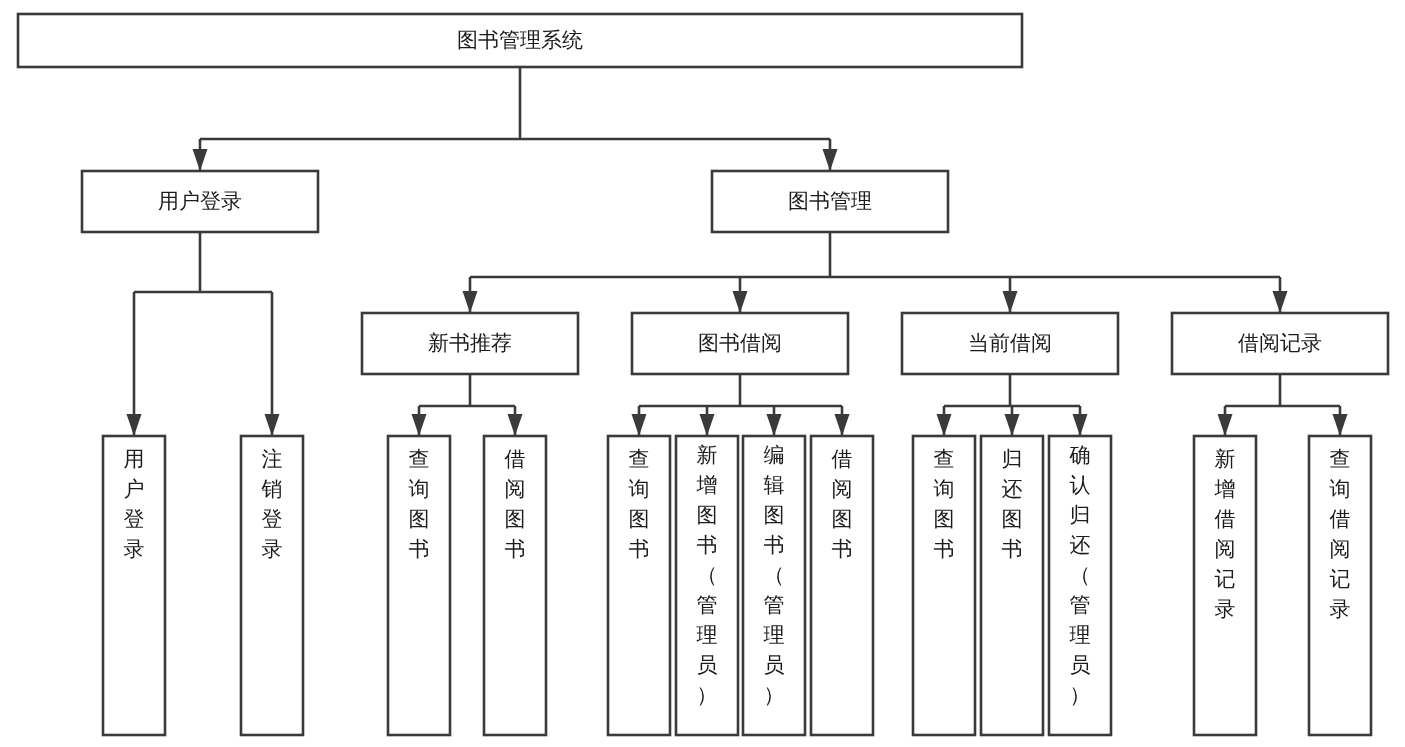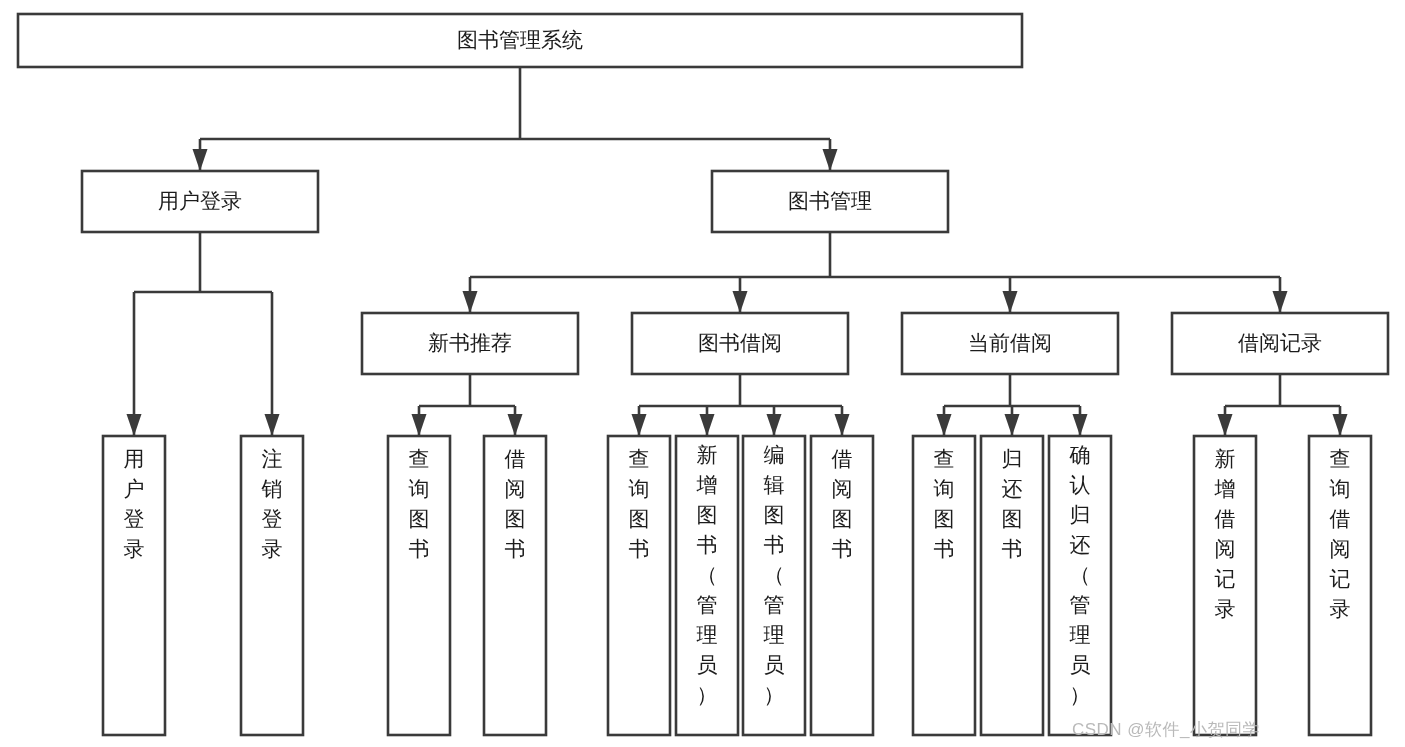--- a/index.html
+++ b/index.html
@@ -201,14 +201,13 @@
         <g>
           <rect x="1194" y="436" width="62" height="299" class="node-rect"></rect>
           <text x="1225" y="466" class="node-label-v"><tspan x="1225" dy="0">新</tspan><tspan x="1225" dy="30">增</tspan><tspan x="1225" dy="30">借</tspan><tspan x="1225" dy="30">阅</tspan><tspan x="1225" dy="30">记</tspan><tspan x="1225" dy="30">录</tspan></text>
         </g>
         <g>
           <rect x="1309" y="436" width="62" height="299" class="node-rect"></rect>
           <text x="1340" y="466" class="node-label-v"><tspan x="1340" dy="0">查</tspan><tspan x="1340" dy="30">询</tspan><tspan x="1340" dy="30">借</tspan><tspan x="1340" dy="30">阅</tspan><tspan x="1340" dy="30">记</tspan><tspan x="1340" dy="30">录</tspan></text>
         </g>
       </g>
   </svg>
-  <div class="watermark">CSDN @软件_小贺同学</div>
 </div>
 
 </body></html>

